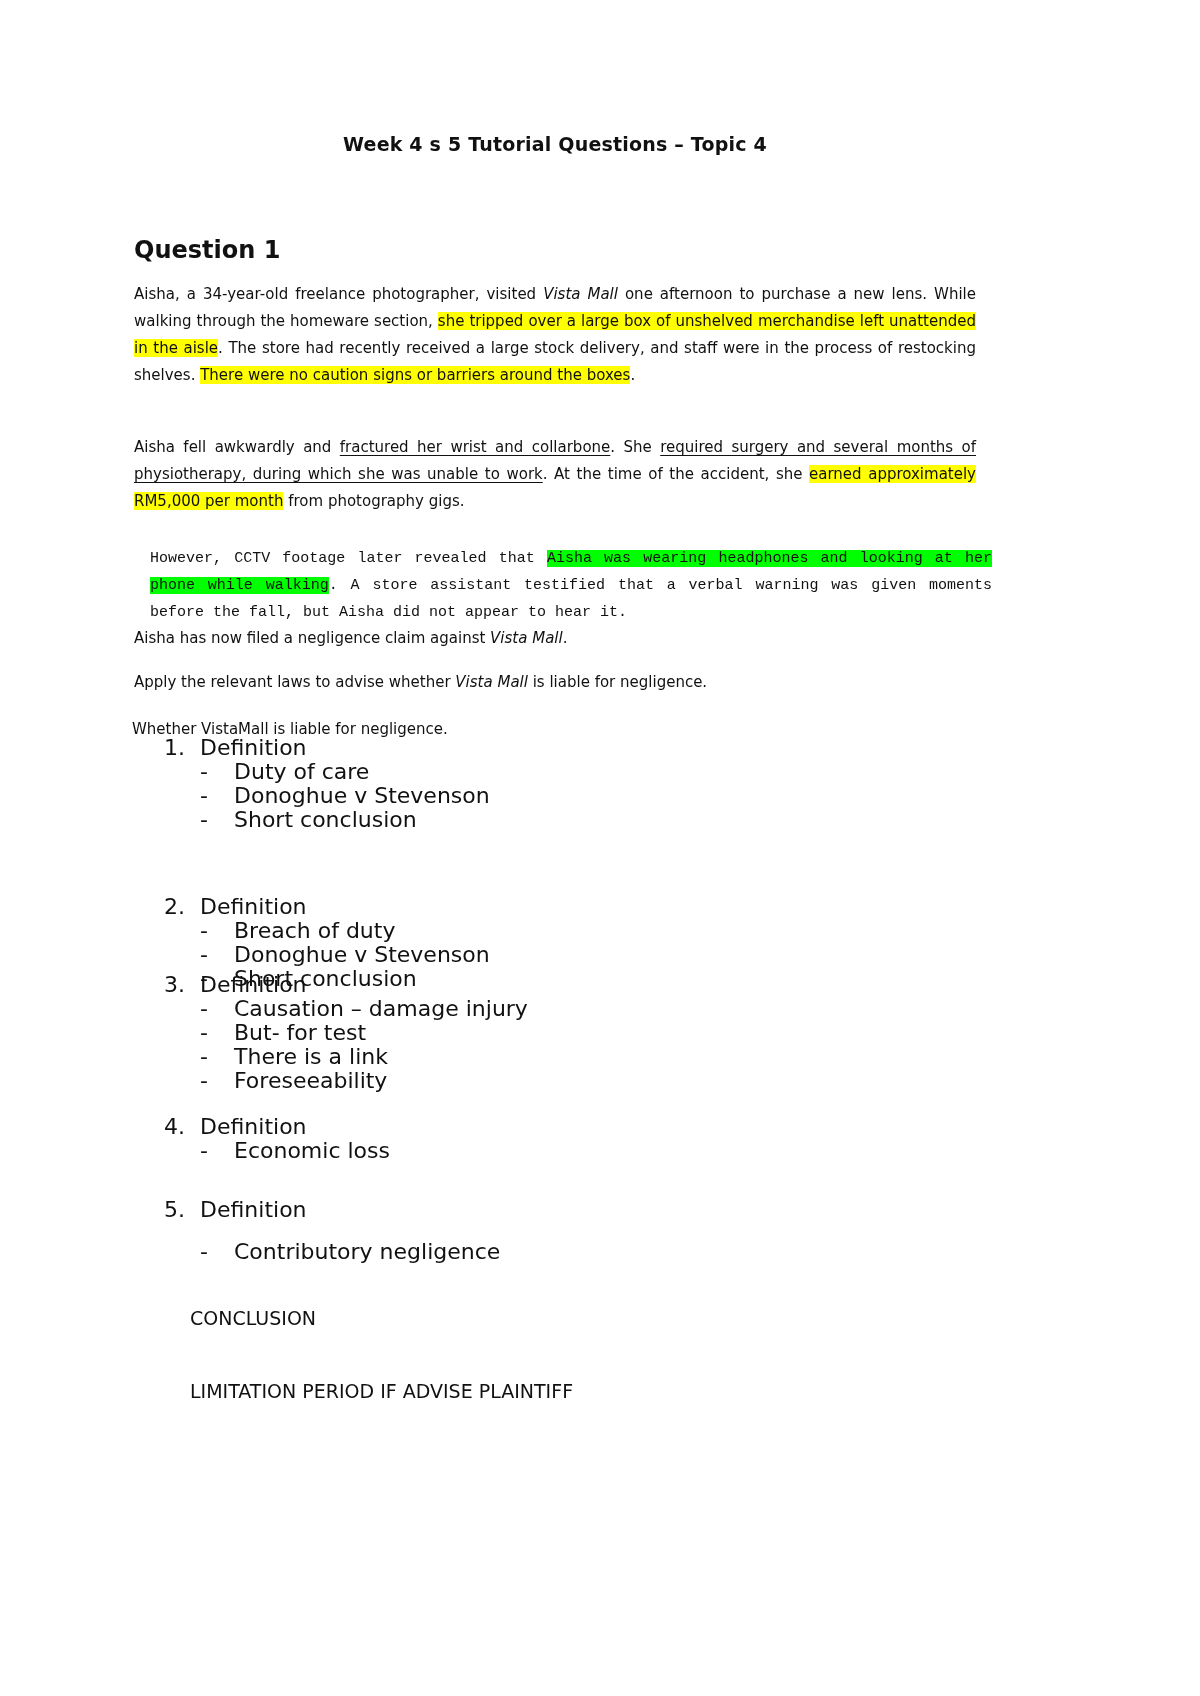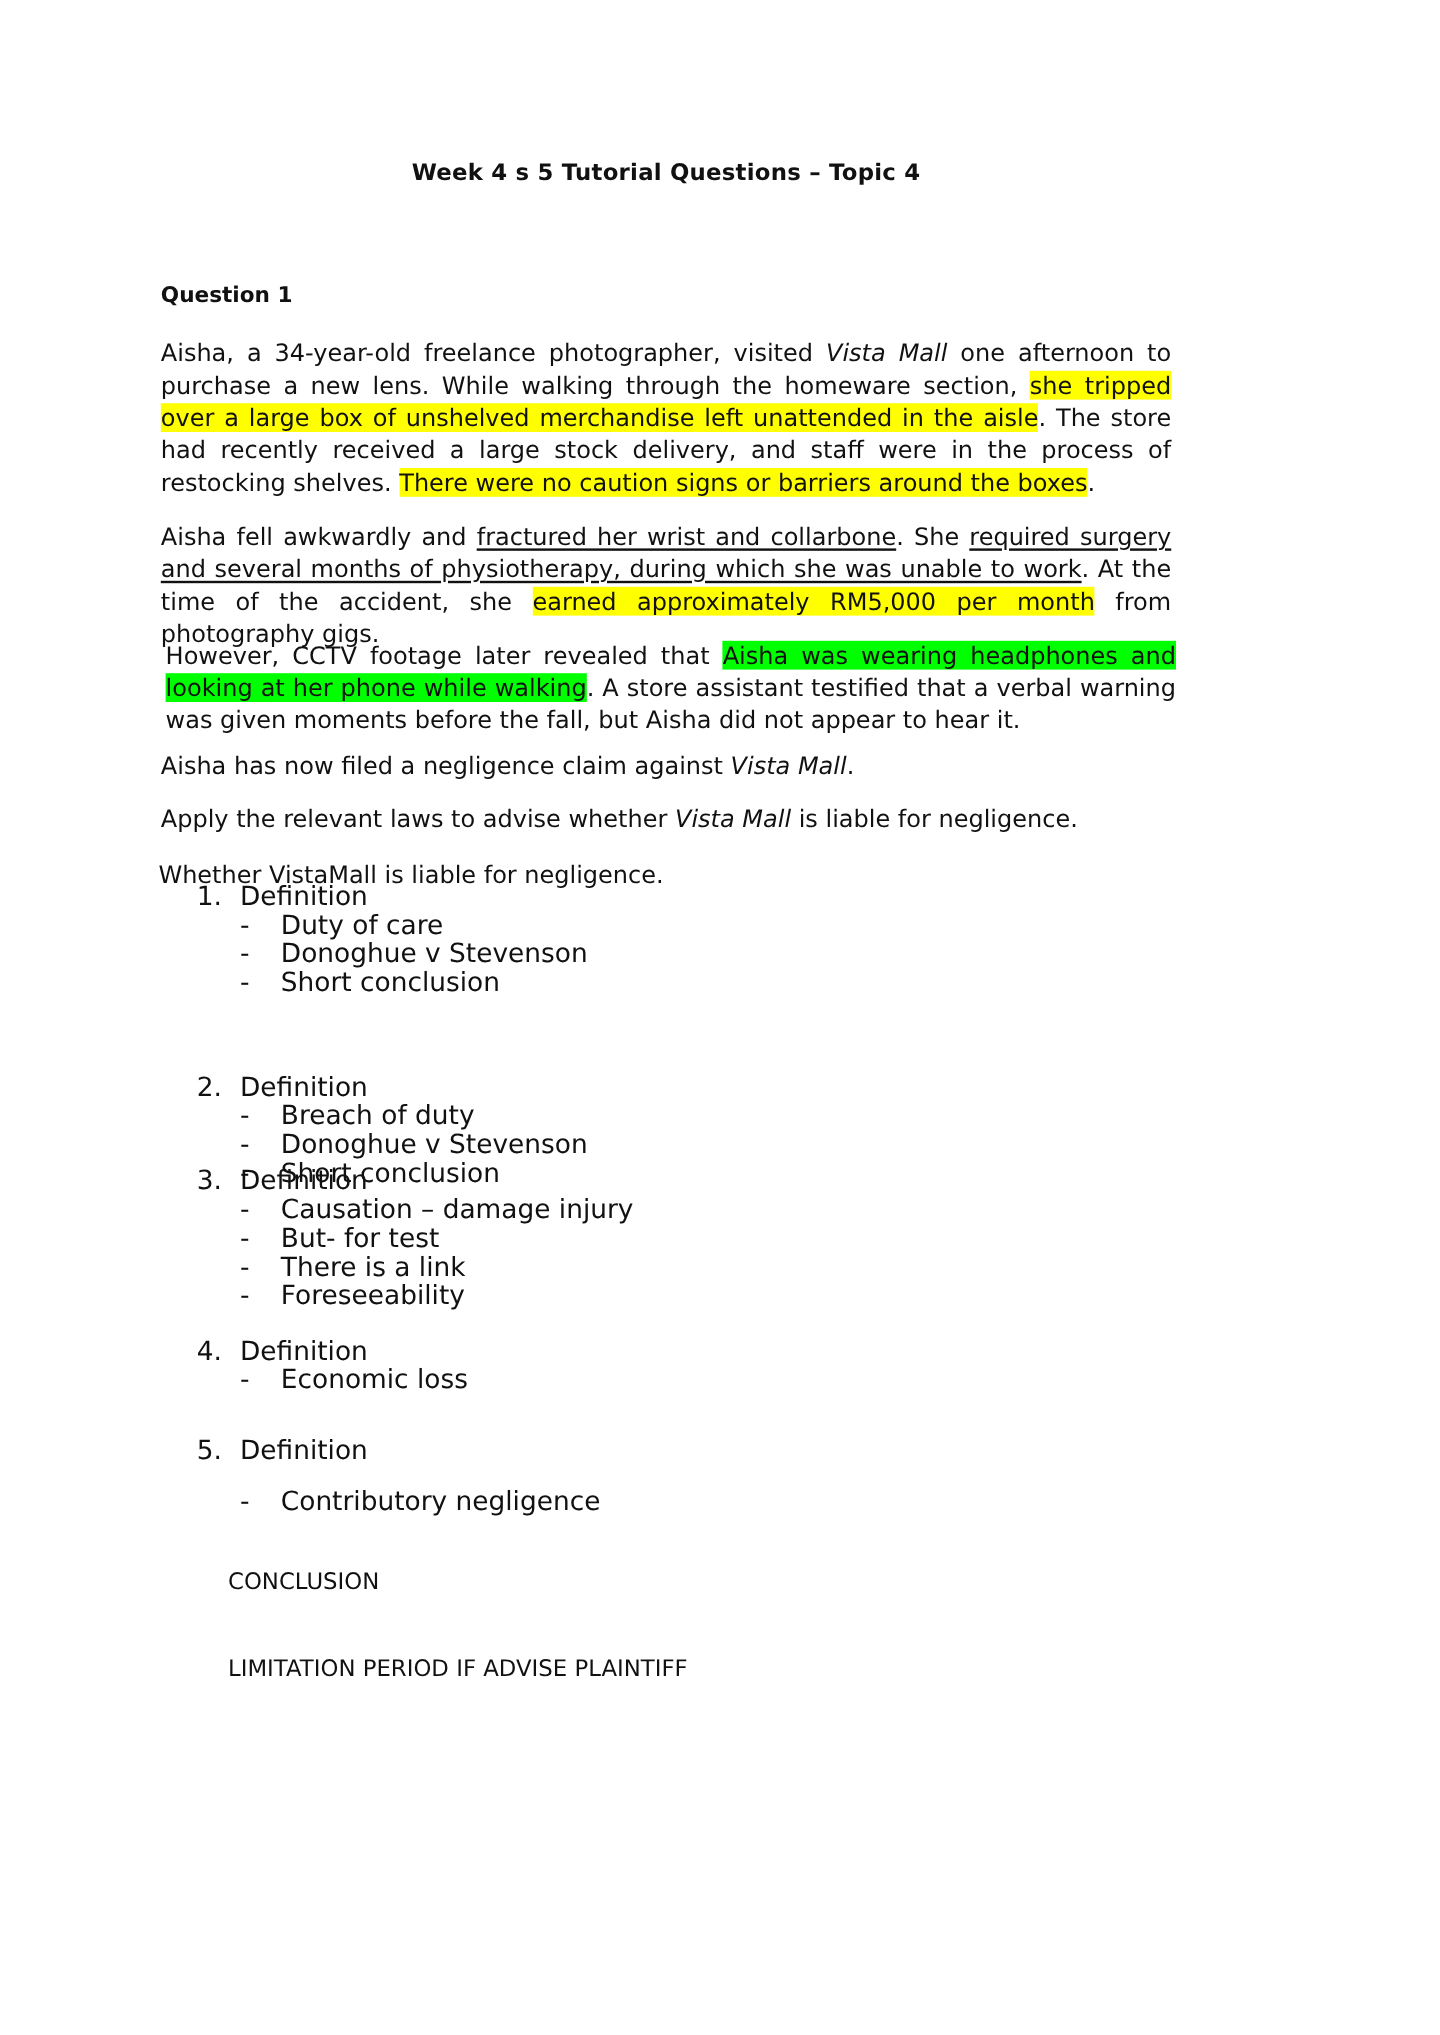--- a/index.html
+++ b/index.html
@@ -29,27 +29,27 @@
       text-align: center;
       font-weight: bold;
       font-size: 19px;
       letter-spacing: 0.2px;
     }
     .q-heading {
       position: absolute;
       top: 236px;
       left: 0;
       font-weight: bold;
-      font-size: 18px;
+      font-size: 24px;
     }
     .para {
       position: absolute;
       left: 0;
       width: 842px;
-      font-size: 20px;
+      font-size: 15px;
       line-height: 27px;
       text-align: justify;
       text-align-last: left;
     }
     .p1 { top: 281px; }
     .p2 { top: 434px; }
     .p3 { top: 529px; }
     .p4 { top: 625px; }
     .p5 { top: 669px; }
     .p6 { top: 716px; }
@@ -95,21 +95,21 @@
   <div class="q-heading">Question 1</div>
 
   <p class="para p1" style="margin:0;">
     <span>Aisha, a 34-year-old freelance photographer, visited </span><span class="i">Vista Mall</span><span> one afternoon to purchase a new lens. While walking through the homeware section, </span><span class="hl-yellow">she tripped over a large box of unshelved merchandise left unattended in the aisle</span><span>. The store had recently received a large stock delivery, and staff were in the process of restocking shelves. </span><span class="hl-yellow">There were no caution signs or barriers around the boxes</span><span>.</span>
   </p>
 
   <p class="para p2" style="margin:0;">
     <span>Aisha fell awkwardly and </span><span class="u">fractured her wrist and collarbone</span><span>. She </span><span class="u">required surgery and several months of physiotherapy, during which she was unable to work</span><span>. At the time of the accident, she </span><span class="hl-yellow">earned approximately RM5,000 per month</span><span> from photography gigs.</span>
   </p>
 
-  <p class="para p3" style="margin:4px;">
+  <p class="para p3" style="margin:16px;font-family:Liberation Mono, monospace;">
     <span>However, CCTV footage later revealed that </span><span class="hl-green">Aisha was wearing headphones and looking at her phone while walking</span><span>. A store assistant testified that a verbal warning was given moments before the fall, but Aisha did not appear to hear it.</span>
   </p>
 
   <p class="para p4" style="margin:0;">
     <span>Aisha has now filed a negligence claim against </span><span class="i">Vista Mall</span><span>.</span>
   </p>
 
   <p class="para p5" style="margin:0;">
     <span>Apply the relevant laws to advise whether </span><span class="i">Vista Mall</span><span> is liable for negligence.</span>
   </p>

